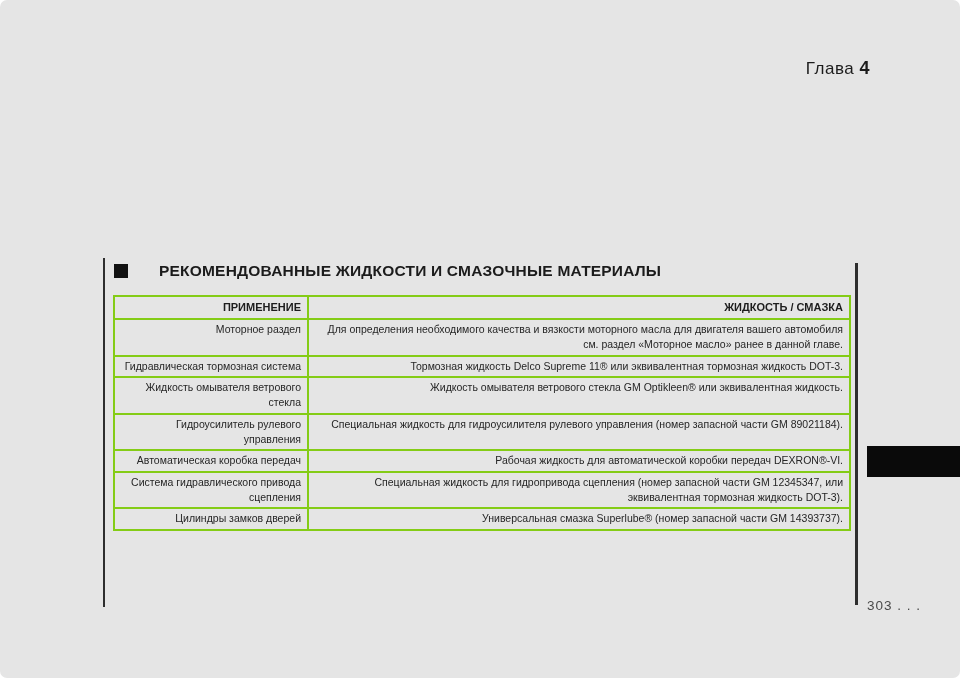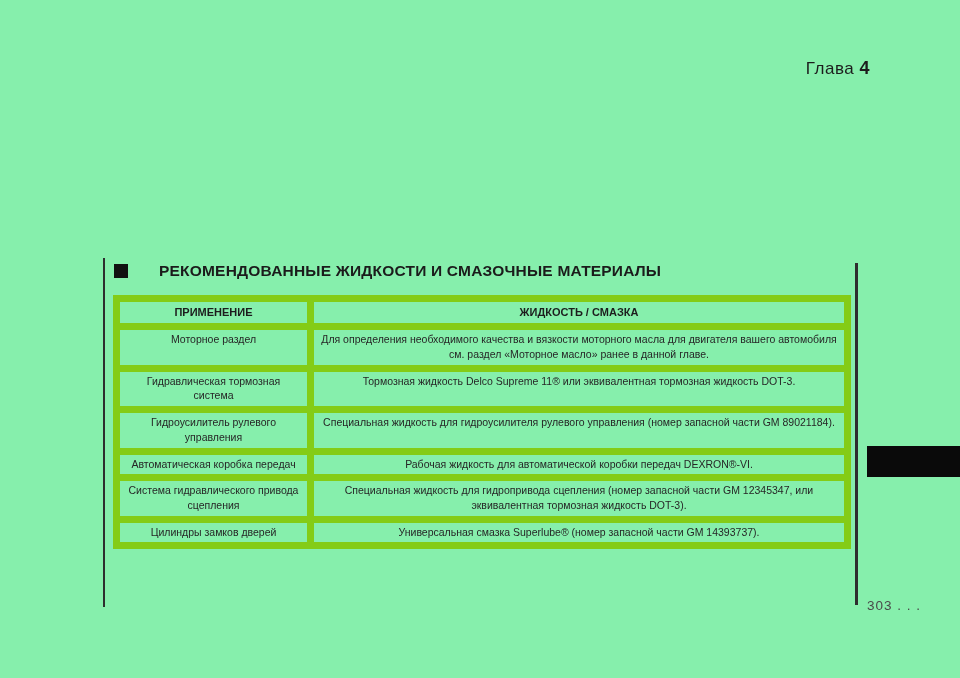--- a/index.html
+++ b/index.html
@@ -5,23 +5,24 @@
   html, body {
     margin: 0;
     padding: 0;
     background: #ffffff;
     font-family: "Liberation Sans", "DejaVu Sans", sans-serif;
   }
   .page {
     position: relative;
     width: 960px;
     height: 678px;
-    background: #86efac;
+    background: #e5e5e5;
     overflow: hidden;
     color: #262626;
+    border-radius: 7px;
   }
 
   
   .chapter {
     position: absolute;
     top: 58px;
     right: 90px;
     font-size: 17px;
     color: #1c1c1c;
     letter-spacing: 0.5px;
@@ -79,27 +80,27 @@
     width: 738px;
   }
   table.fluids {
     width: 738px;
     border-collapse: collapse;
     table-layout: fixed;
     border: 2px solid #2b2b2b;
   }
   table.fluids col.c1 { width: 194px; }
   table.fluids th, table.fluids td {
-    border: 7px solid #84cc16;
+    border: 2px solid #84cc16;
     font-size: 10.5px;
     line-height: 1.4;
     padding: 2px 6px 3px 6px;
     vertical-align: top;
     color: #262626;
-    text-align: center;
+    text-align: right;
   }
   table.fluids th {
     font-weight: bold;
     font-size: 11px;
     padding-top: 3px;
     padding-bottom: 3px;
     color: #1d1d1d;
   }
 
   
@@ -149,20 +150,24 @@
     <td>Моторное раздел</td>
     <td>Для определения необходимого качества и вязкости моторного масла для двигателя вашего автомобиля см. раздел «Моторное масло» ранее в данной главе.</td>
   </tr>
 
 
   <tr>
     <td>Гидравлическая тормозная система</td>
     <td>Тормозная жидкость Delco Supreme 11® или эквивалентная тормозная жидкость DOT-3.</td>
   </tr>
 
+  <tr>
+    <td>Жидкость омывателя ветрового стекла</td>
+    <td>Жидкость омывателя ветрового стекла GM Optikleen® или эквивалентная жидкость.</td>
+  </tr>
 
   <tr>
     <td>Гидроусилитель рулевого управления</td>
     <td>Специальная жидкость для гидроусилителя рулевого управления (номер запасной части GM 89021184).</td>
   </tr>
 
   <tr>
     <td>Автоматическая коробка передач</td>
     <td>Рабочая жидкость для автоматической коробки передач DEXRON®-VI.</td>
   </tr>

